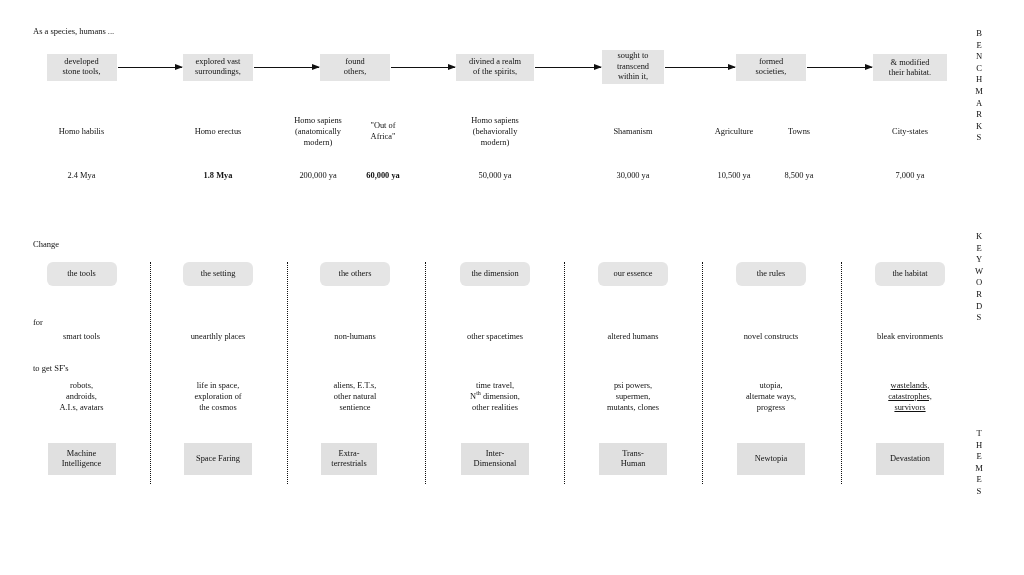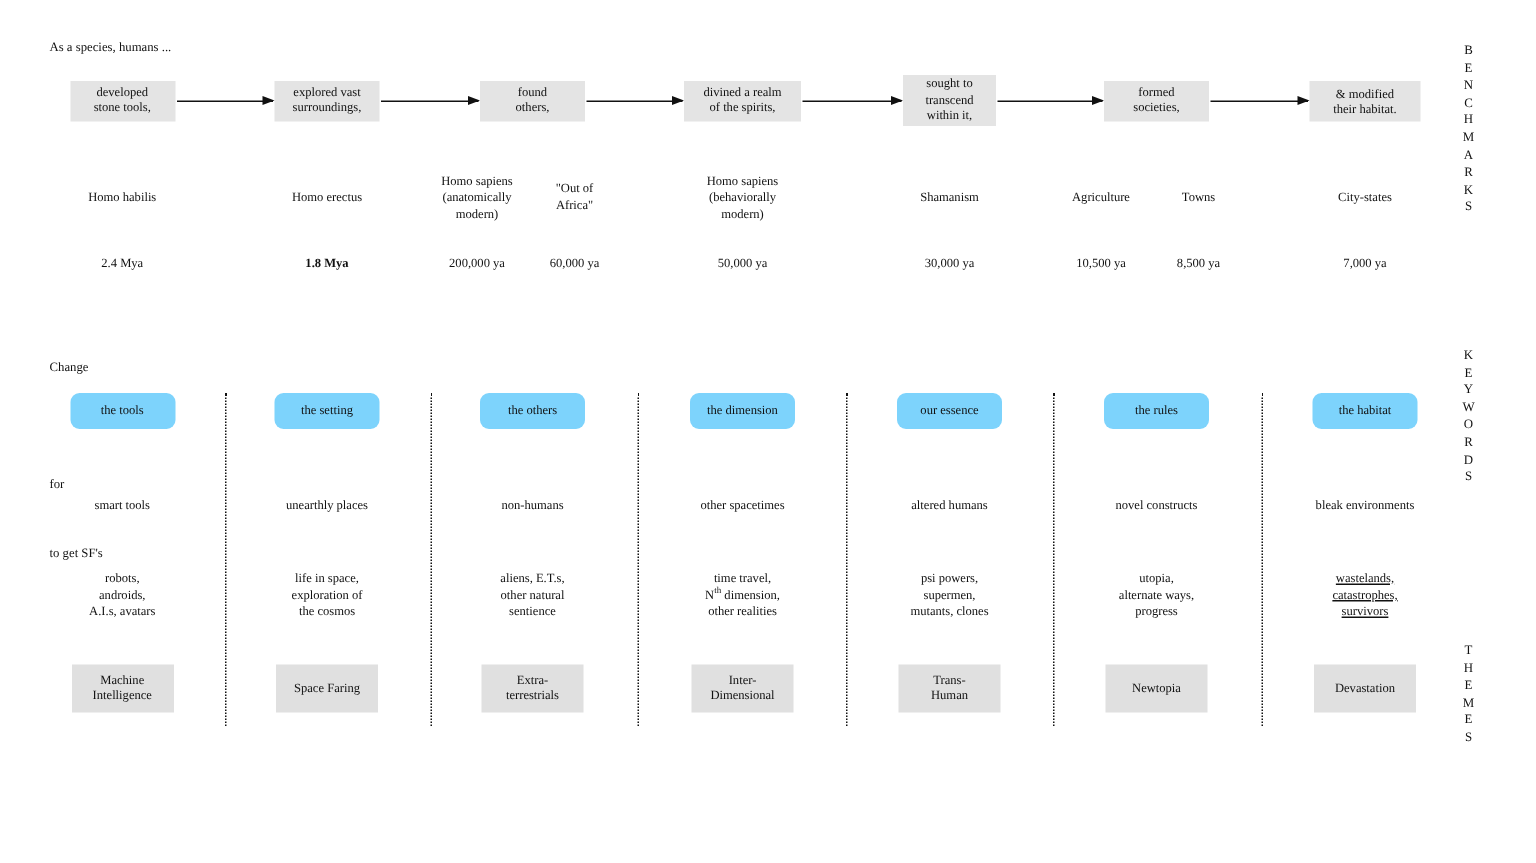--- a/index.html
+++ b/index.html
@@ -47,21 +47,21 @@
     position:absolute;
     text-align:center;
     font-size:8.4px;
     line-height:11px;
     box-sizing:border-box;
   }
 
   
   .kw-pill{
     position:absolute;
-    background:#7dd3fc;
+    background:#e5e5e5;
     border-radius:6px;
     display:flex;align-items:center;justify-content:center;
     text-align:center;
     font-size:8.4px;
     line-height:10.5px;
     box-sizing:border-box;
   }
 
   
   .th-box{
@@ -146,21 +146,21 @@
       <div class="cell" style="width: 110px; left: 440px; top: 114.5px;">Homo sapiens<br>(behaviorally<br>modern)</div>
       <div class="cell" style="width: 110px; left: 578px; top: 125.5px;">Shamanism</div>
       <div class="cell" style="width: 66px; left: 701px; top: 125.5px;">Agriculture</div>
       <div class="cell" style="width: 66px; left: 766px; top: 125.5px;">Towns</div>
       <div class="cell" style="width: 110px; left: 855px; top: 125.5px;">City-states</div>
     </div>
   <div id="date-cells">
       <div class="cell" style="width: 110px; left: 26.5px; top: 169.5px;">2.4 Mya</div>
       <div class="cell" style="width: 110px; left: 163px; top: 169.5px; font-weight: bold;">1.8 Mya</div>
       <div class="cell" style="width: 66px; left: 285px; top: 169.5px;">200,000 ya</div>
-      <div class="cell" style="width: 66px; left: 350px; top: 169.5px;">60,000 ya</div>
+      <div class="cell" style="width: 66px; left: 350px; top: 169.5px; font-weight: bold;">60,000 ya</div>
       <div class="cell" style="width: 110px; left: 440px; top: 169.5px;">50,000 ya</div>
       <div class="cell" style="width: 110px; left: 578px; top: 169.5px;">30,000 ya</div>
       <div class="cell" style="width: 66px; left: 701px; top: 169.5px;">10,500 ya</div>
       <div class="cell" style="width: 66px; left: 766px; top: 169.5px;">8,500 ya</div>
       <div class="cell" style="width: 110px; left: 855px; top: 169.5px;">7,000 ya</div>
     </div>
   <div id="keyword-pills">
       <div class="kw-pill" style="left: 46.5px; top: 262px; width: 70px; height: 24px;">
         <span>the tools</span>
       </div>
@@ -201,21 +201,21 @@
       <div class="cell" style="width: 120px; left: 711px; top: 379.5px;">utopia,<br>alternate ways,<br>progress</div>
       <div class="cell" style="width: 120px; left: 850px; top: 379.5px; text-decoration: underline;">wastelands,<br>catastrophes,<br>survivors</div>
     </div>
   <div id="theme-boxes">
       <div class="th-box" style="left: 47.5px; top: 443px; width: 68px; height: 32px;">
         <span>Machine<br>Intelligence</span>
       </div>
       <div class="th-box" style="left: 184px; top: 443px; width: 68px; height: 32px;">
         <span>Space Faring</span>
       </div>
-      <div class="th-box" style="left: 321px; top: 443px; width: 68px; height: 32px;">
+      <div class="th-box" style="left: 321px; top: 443px; width: 56px; height: 32px;">
         <span>Extra-<br>terrestrials</span>
       </div>
       <div class="th-box" style="left: 461px; top: 443px; width: 68px; height: 32px;">
         <span>Inter-<br>Dimensional</span>
       </div>
       <div class="th-box" style="left: 599px; top: 443px; width: 68px; height: 32px;">
         <span>Trans-<br>Human</span>
       </div>
       <div class="th-box" style="left: 737px; top: 443px; width: 68px; height: 32px;">
         <span>Newtopia</span>

